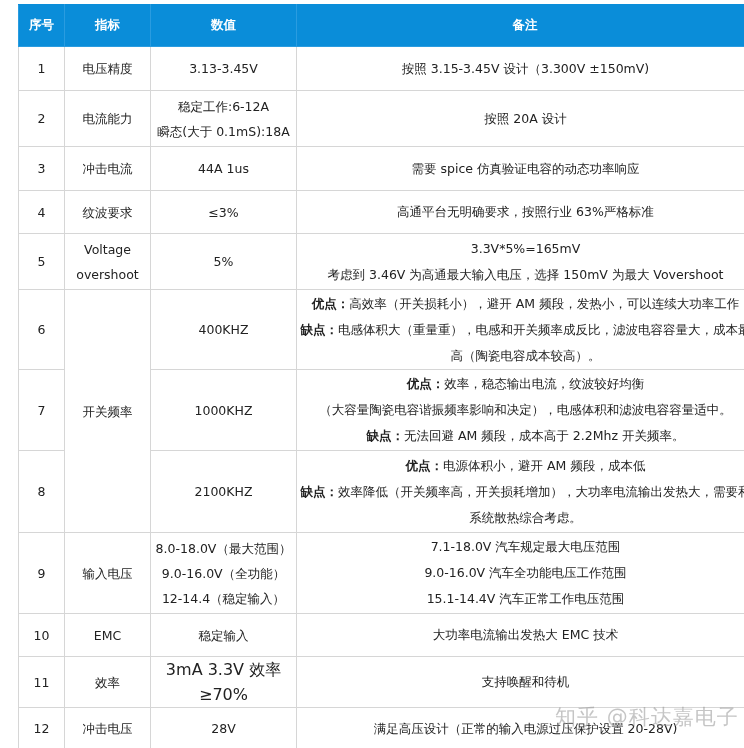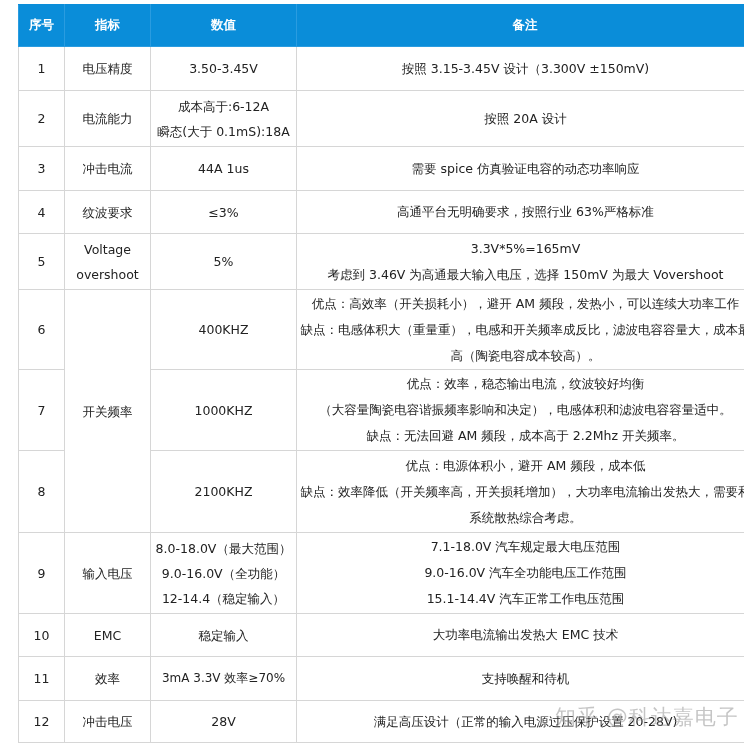--- a/index.html
+++ b/index.html
@@ -5,21 +5,21 @@
   html, body { margin: 0; padding: 0; background: #ffffff; }
   body { width: 744px; height: 748px; position: relative; overflow: hidden;
          font-family: "DejaVu Sans", "Liberation Sans", sans-serif; color: #222; }
   table.spec { position: absolute; left: 18px; top: 4px; border-collapse: collapse;
                table-layout: fixed; width: 735px; font-size: 12.5px; }
   table.spec th, table.spec td { border: 1px solid #d6d6d6; padding: 0; }
   table.spec thead th { background: #0a8dd9; color: #fff; font-weight: bold; height: 41px;
                         text-align: center; border-color: #2a9ce0; border-top-color: #0a8dd9; }
   table.spec td { text-align: center; vertical-align: middle; line-height: 25px; }
   table.spec td.note { text-align: center; padding-left: 1px; line-height: 26px; }
-  .bold { font-weight: normal; }
+  .bold { font-weight: bold; }
   .line { display: block; }
   col.c1 { width: 46px; } col.c2 { width: 86px; } col.c3 { width: 146px; } col.c4 { width: 457px; }
   .watermark { position: absolute; left: 555px; top: 703px; font-size: 21px; color: rgba(150,150,150,0.55);
                letter-spacing: 1px; pointer-events: none; white-space: nowrap; }
 </style>
 </head>
 <body>
 
 <table class="spec">
   <colgroup>
@@ -33,28 +33,28 @@
       <th>序号</th>
       <th>指标</th>
       <th>数值</th>
       <th>备注</th>
     </tr>
   </thead>
   <tbody>
     <tr style="height:44px">
       <td>1</td>
       <td>电压精度</td>
-      <td>3.50-3.45V</td>
+      <td>3.13-3.45V</td>
       <td class="note">按照 3.15-3.45V 设计（3.300V ±150mV)</td>
     </tr>
     <tr style="height:56px">
       <td>2</td>
       <td>电流能力</td>
       <td>
-        <span class="line">成本高于:6-12A</span>
+        <span class="line">稳定工作:6-12A</span>
         <span class="line">瞬态(大于 0.1mS):18A</span>
       </td>
       <td class="note">按照 20A 设计</td>
     </tr>
     <tr style="height:44px">
       <td>3</td>
       <td>冲击电流</td>
       <td>44A 1us</td>
       <td class="note">需要 spice 仿真验证电容的动态功率响应</td>
     </tr>
@@ -115,21 +115,21 @@
     </tr>
     <tr style="height:43px">
       <td>10</td>
       <td>EMC</td>
       <td>稳定输入</td>
       <td class="note">大功率电流输出发热大 EMC 技术</td>
     </tr>
     <tr style="height:44px">
       <td>11</td>
       <td>效率</td>
-      <td style="font-size:12px;">3mA 3.3V 效率≥70%</td>
+      <td style="font-size:16px;">3mA 3.3V 效率≥70%</td>
       <td class="note">支持唤醒和待机</td>
     </tr>
     <tr style="height:42px">
       <td>12</td>
       <td>冲击电压</td>
       <td>28V</td>
       <td class="note">满足高压设计（正常的输入电源过压保护设置 20-28V)</td>
     </tr>
   </tbody>
 </table>

